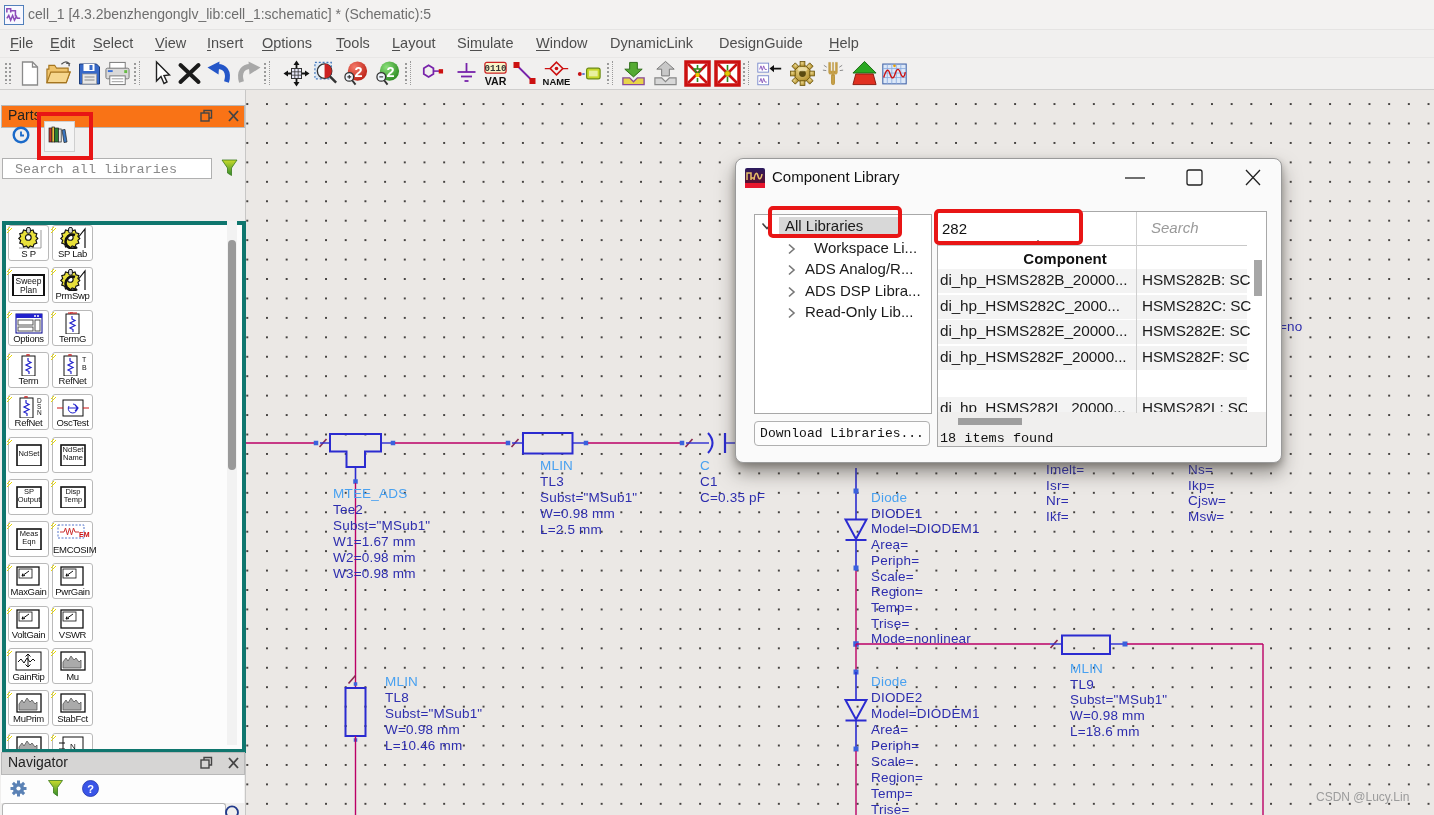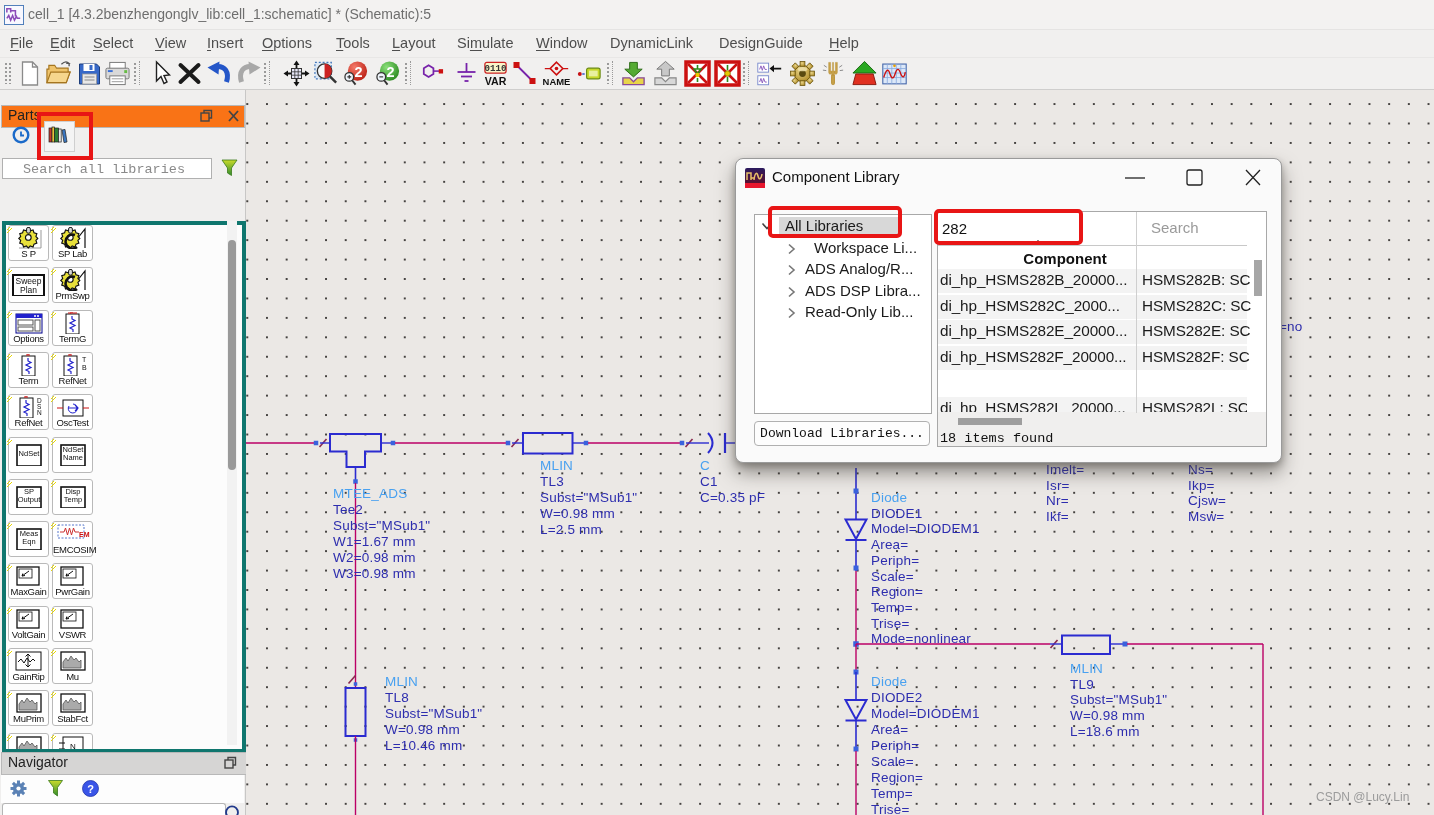--- a/index.html
+++ b/index.html
@@ -18,21 +18,21 @@
   .tsep{position:absolute;top:3px;width:0;height:24px;border-left:1px dotted #9a9a9a;}
   .grip{position:absolute;top:4px;width:3px;height:22px;
      background-image:radial-gradient(circle 1px at 1px 2px,#9a9a9a 1px,transparent 1.2px);
      background-size:3px 4px;}
   .ticon{position:absolute;top:2px;width:27px;height:27px;}
   
   #leftpanel{position:absolute;left:0;top:90px;width:245px;height:725px;background:#f0efee;border-right:1px solid #c8c7c6;}
   .dockhdr{position:absolute;left:1px;width:242px;height:21px;border:1px solid #b8b8b8;font-size:14px;color:#222;}
   .dockbtns{position:absolute;right:4px;top:3px;}
   #searchlib{position:absolute;left:2px;top:68px;width:210px;height:21px;background:#fff;border:1px solid #b0b0b0;
-     font-family:"Liberation Mono",monospace;font-size:13.5px;color:#8a8a8a;line-height:21px;padding-left:20px;box-sizing:border-box;}
+     font-family:"Liberation Mono",monospace;font-size:13.5px;color:#8a8a8a;line-height:21px;padding-left:12px;box-sizing:border-box;}
   #palettesel{position:absolute;left:2px;top:107px;width:240px;height:22px;background:#fff;border:1px solid #999;
      font-family:"Liberation Mono",monospace;font-size:13.5px;color:#111;line-height:22px;padding-left:4px;box-sizing:border-box;}
   #partsarea{position:absolute;left:2px;top:131px;width:236px;height:524px;background:#fcfcfc;border:4px solid #0f766e;overflow:hidden;}
   .pbtn{position:absolute;width:41px;height:36px;background:#ffffff;border:1px solid #b9b9b9;border-radius:3px;box-sizing:border-box;}
   .pbtn .lbl{position:absolute;left:0;bottom:1px;width:100%;text-align:center;font-size:9.5px;color:#111;letter-spacing:-0.3px;white-space:pre;}
   .pbtn svg{position:absolute;left:50%;transform:translateX(-50%);top:2px;}
   
   #canvas{position:absolute;left:246px;top:90px;width:1188px;height:725px;background:#ebe8e5;
      background-image:radial-gradient(circle 1px at 1px 1px,#454240 0.85px,transparent 1.1px);
      background-size:19.7px 19.45px;background-position:0.3px 13.1px;}
@@ -625,21 +625,21 @@
           <rect x="8" y="2" width="20" height="18" fill="#fff" stroke="#111" stroke-width="1"></rect>
           <text x="18" y="14" font-size="8" text-anchor="middle" font-family="Liberation Sans" fill="#111">N</text>
           <path d="M4 8 h6 m-6 6 h6" stroke="#111" stroke-width="1"></path>
         </svg>
       </div>
     </div>
 
   <div class="abs" style="left:227px;top:131px;width:10px;height:524px;background:#f2f2f2;"></div>
   <div class="abs" style="left:228px;top:150px;width:8px;height:230px;background:#9a9a9a;border-radius:4px;"></div>
 
-  <div class="dockhdr" style="top:662px;background:#d6d5d4;padding-left:24px;">
+  <div class="dockhdr" style="top:662px;background:#d6d5d4;">
       <span style="position:absolute;left:6px;top:1px;">Navigator</span>
     <svg class="dockbtns" width="42" height="15" viewBox="0 0 42 15">
       <rect x="3" y="4" width="8" height="8" fill="none" stroke="#444" stroke-width="1.4"></rect>
       <path d="M6 4 V1.5 H13.5 V9 H11" fill="none" stroke="#444" stroke-width="1.4"></path>
       <path d="M31 2 L40 12 M40 2 L31 12" stroke="#444" stroke-width="1.8"></path>
     </svg>
   </div>
   <div class="abs" style="left:1px;top:685px;width:243px;height:28px;background:#fdfdfd;"></div>
   <svg class="abs" style="left:10px;top:690px" width="17" height="17" viewBox="0 0 17 17">
     <g fill="#5b82b5">
@@ -825,21 +825,21 @@
       </svg>
     <div class="titem" style="left:50px;top:88px;">Read-Only Lib...</div>
   </div>
   <div id="dlbtn">Download Libraries...</div>
   <div id="rightpanel">
 
     <div class="abs" style="left:0;top:0;width:198px;height:33px;background:#fff;border-bottom:1px solid #c8c8c8;"></div>
     <div class="abs" style="left:4px;top:8px;font-size:15px;color:#111;">282</div>
     <div class="abs" style="left:198px;top:0;width:1px;height:201px;background:#cfcfcf;z-index:5;"></div>
     <div class="abs" style="left:199px;top:0;width:110px;height:33px;background:#fff;border-bottom:1px solid #c8c8c8;"></div>
-    <div class="abs" style="left:213px;top:7px;font-size:15px;color:#9a9a9a;">Search</div>
+    <div class="abs" style="left:213px;top:7px;font-size:15px;font-style:italic;color:#9a9a9a;">Search</div>
     <svg class="abs" style="left:94px;top:26px" width="12" height="8" viewBox="0 0 12 8">
         <path d="M2 6 L6 2 L10 6" fill="none" stroke="#888" stroke-width="1"></path>
       </svg>
     <div class="abs" style="left:55px;top:38px;width:144px;text-align:center;font-size:15px;font-weight:bold;color:#111;">Component</div>
 
     <div class="drow" style="top:56px;">
         <span class="c1">di_hp_HSMS282B_20000...</span>
         <span class="c2">HSMS282B: SC</span>
       </div>
     <div class="drow" style="top:81.5px;">

